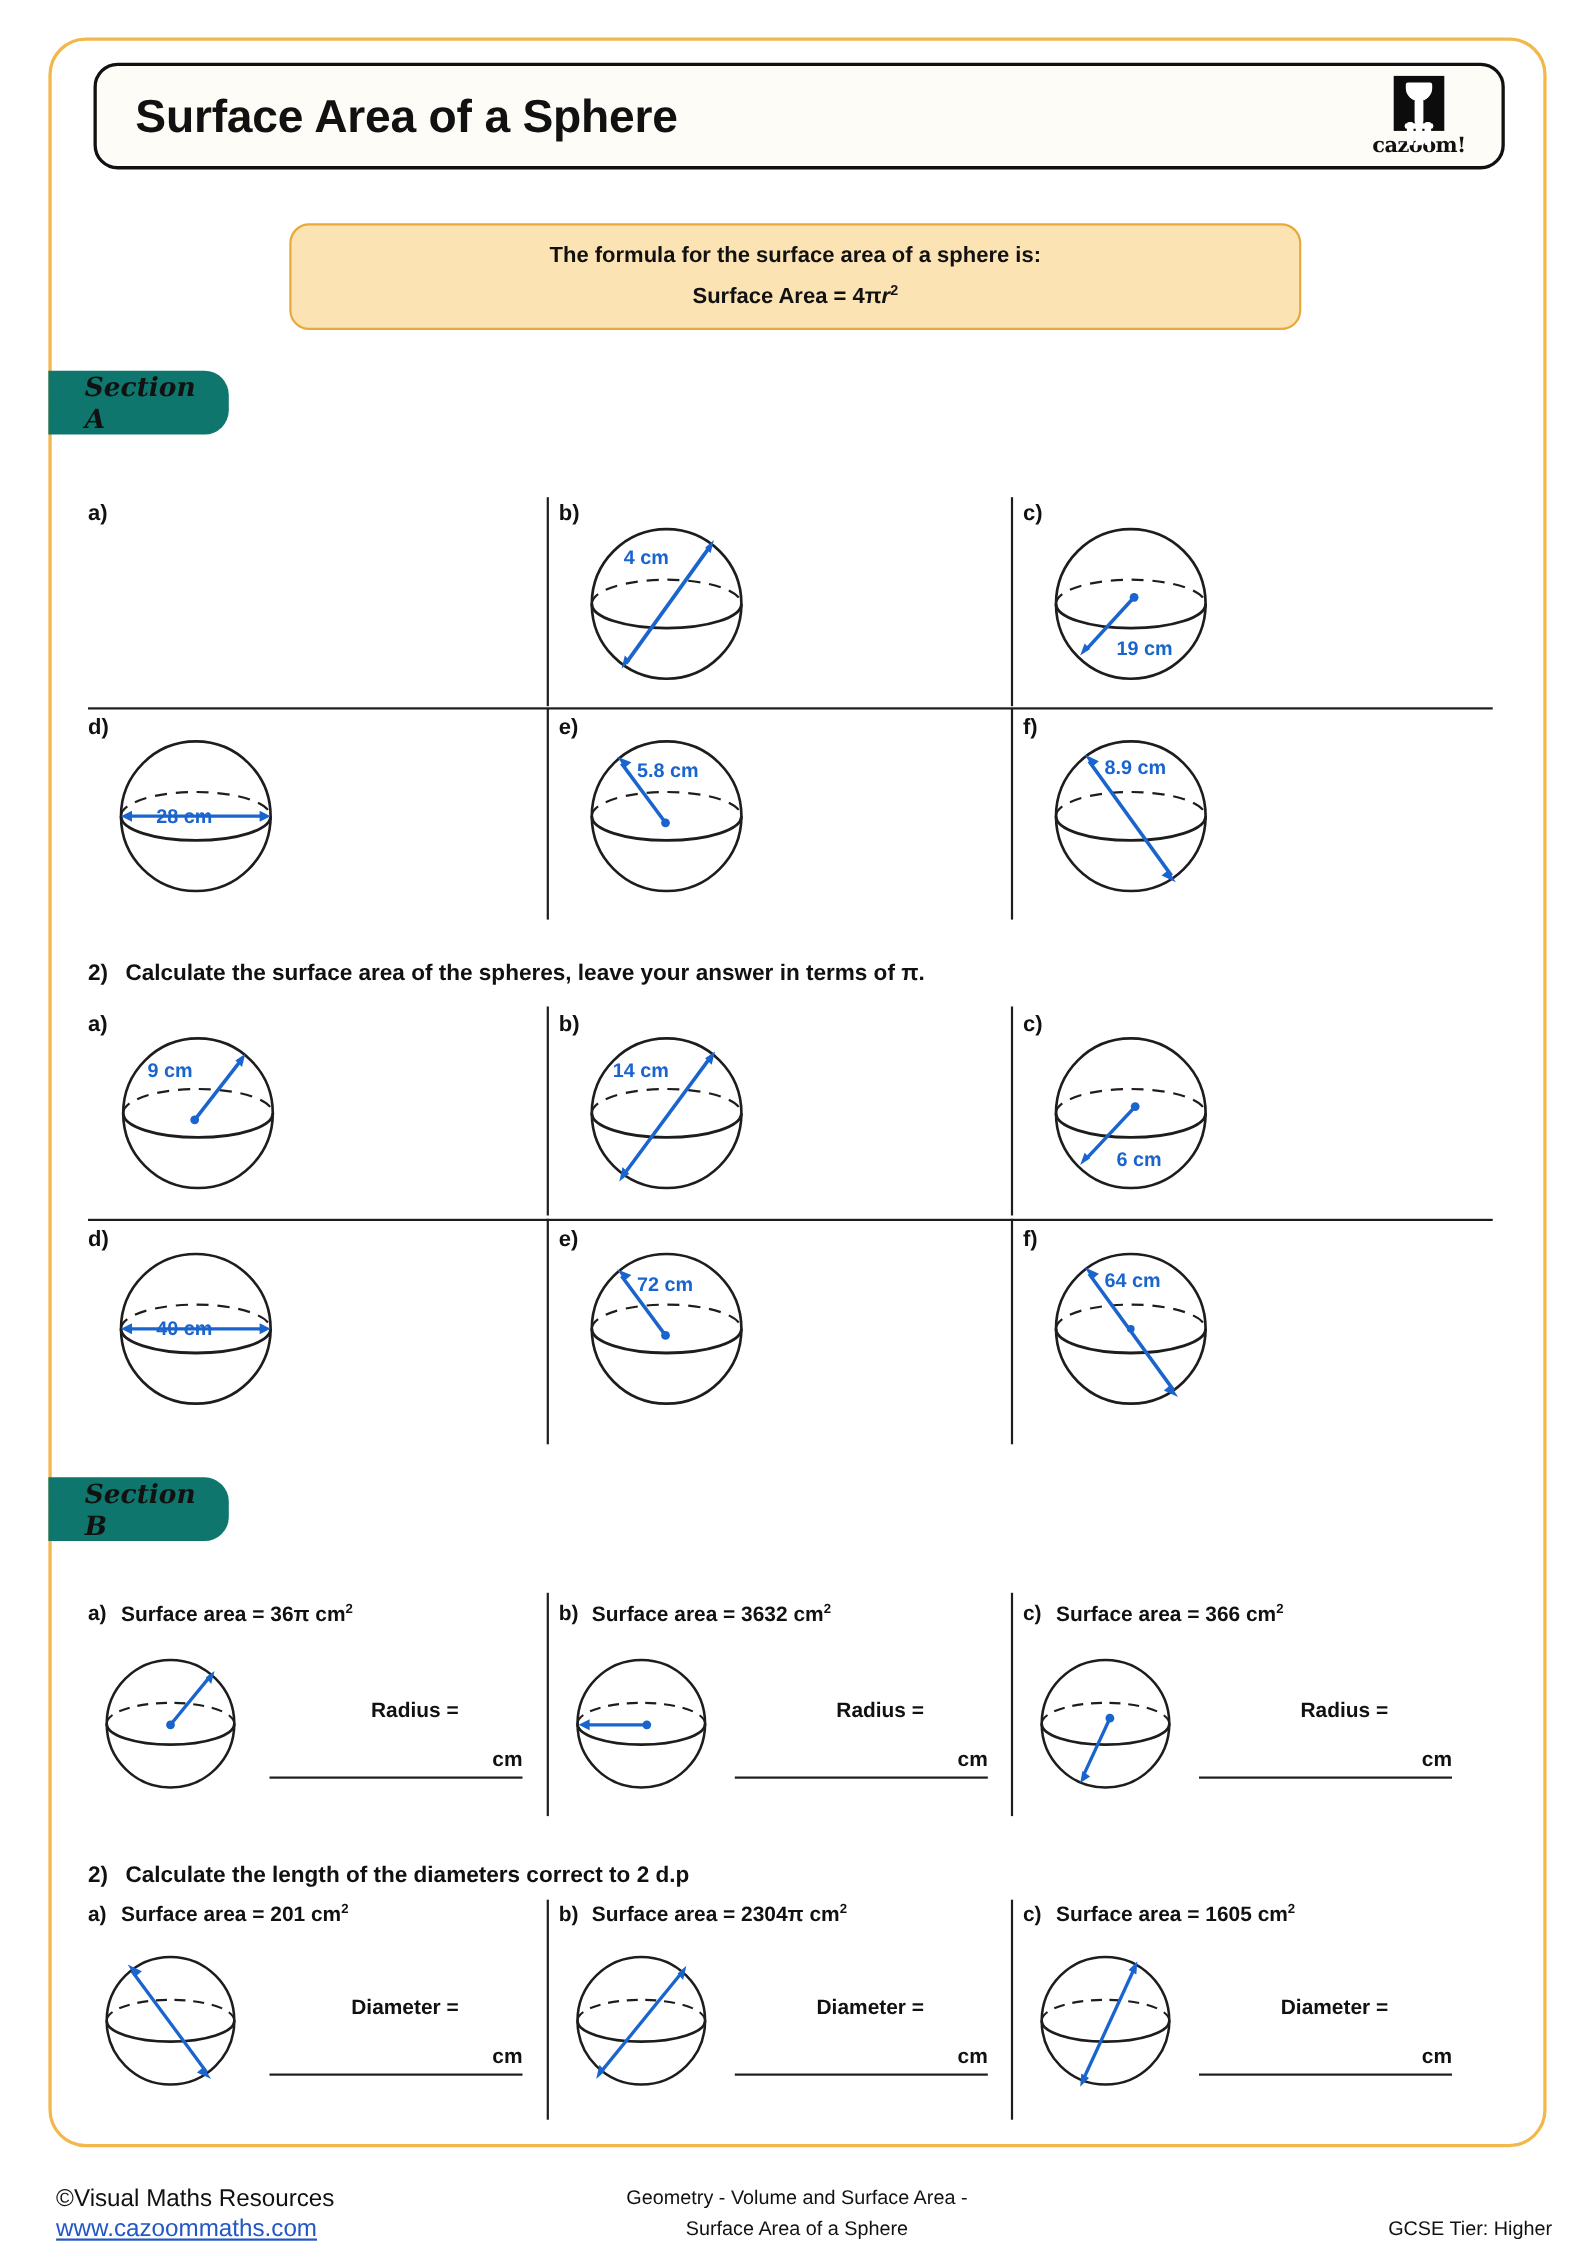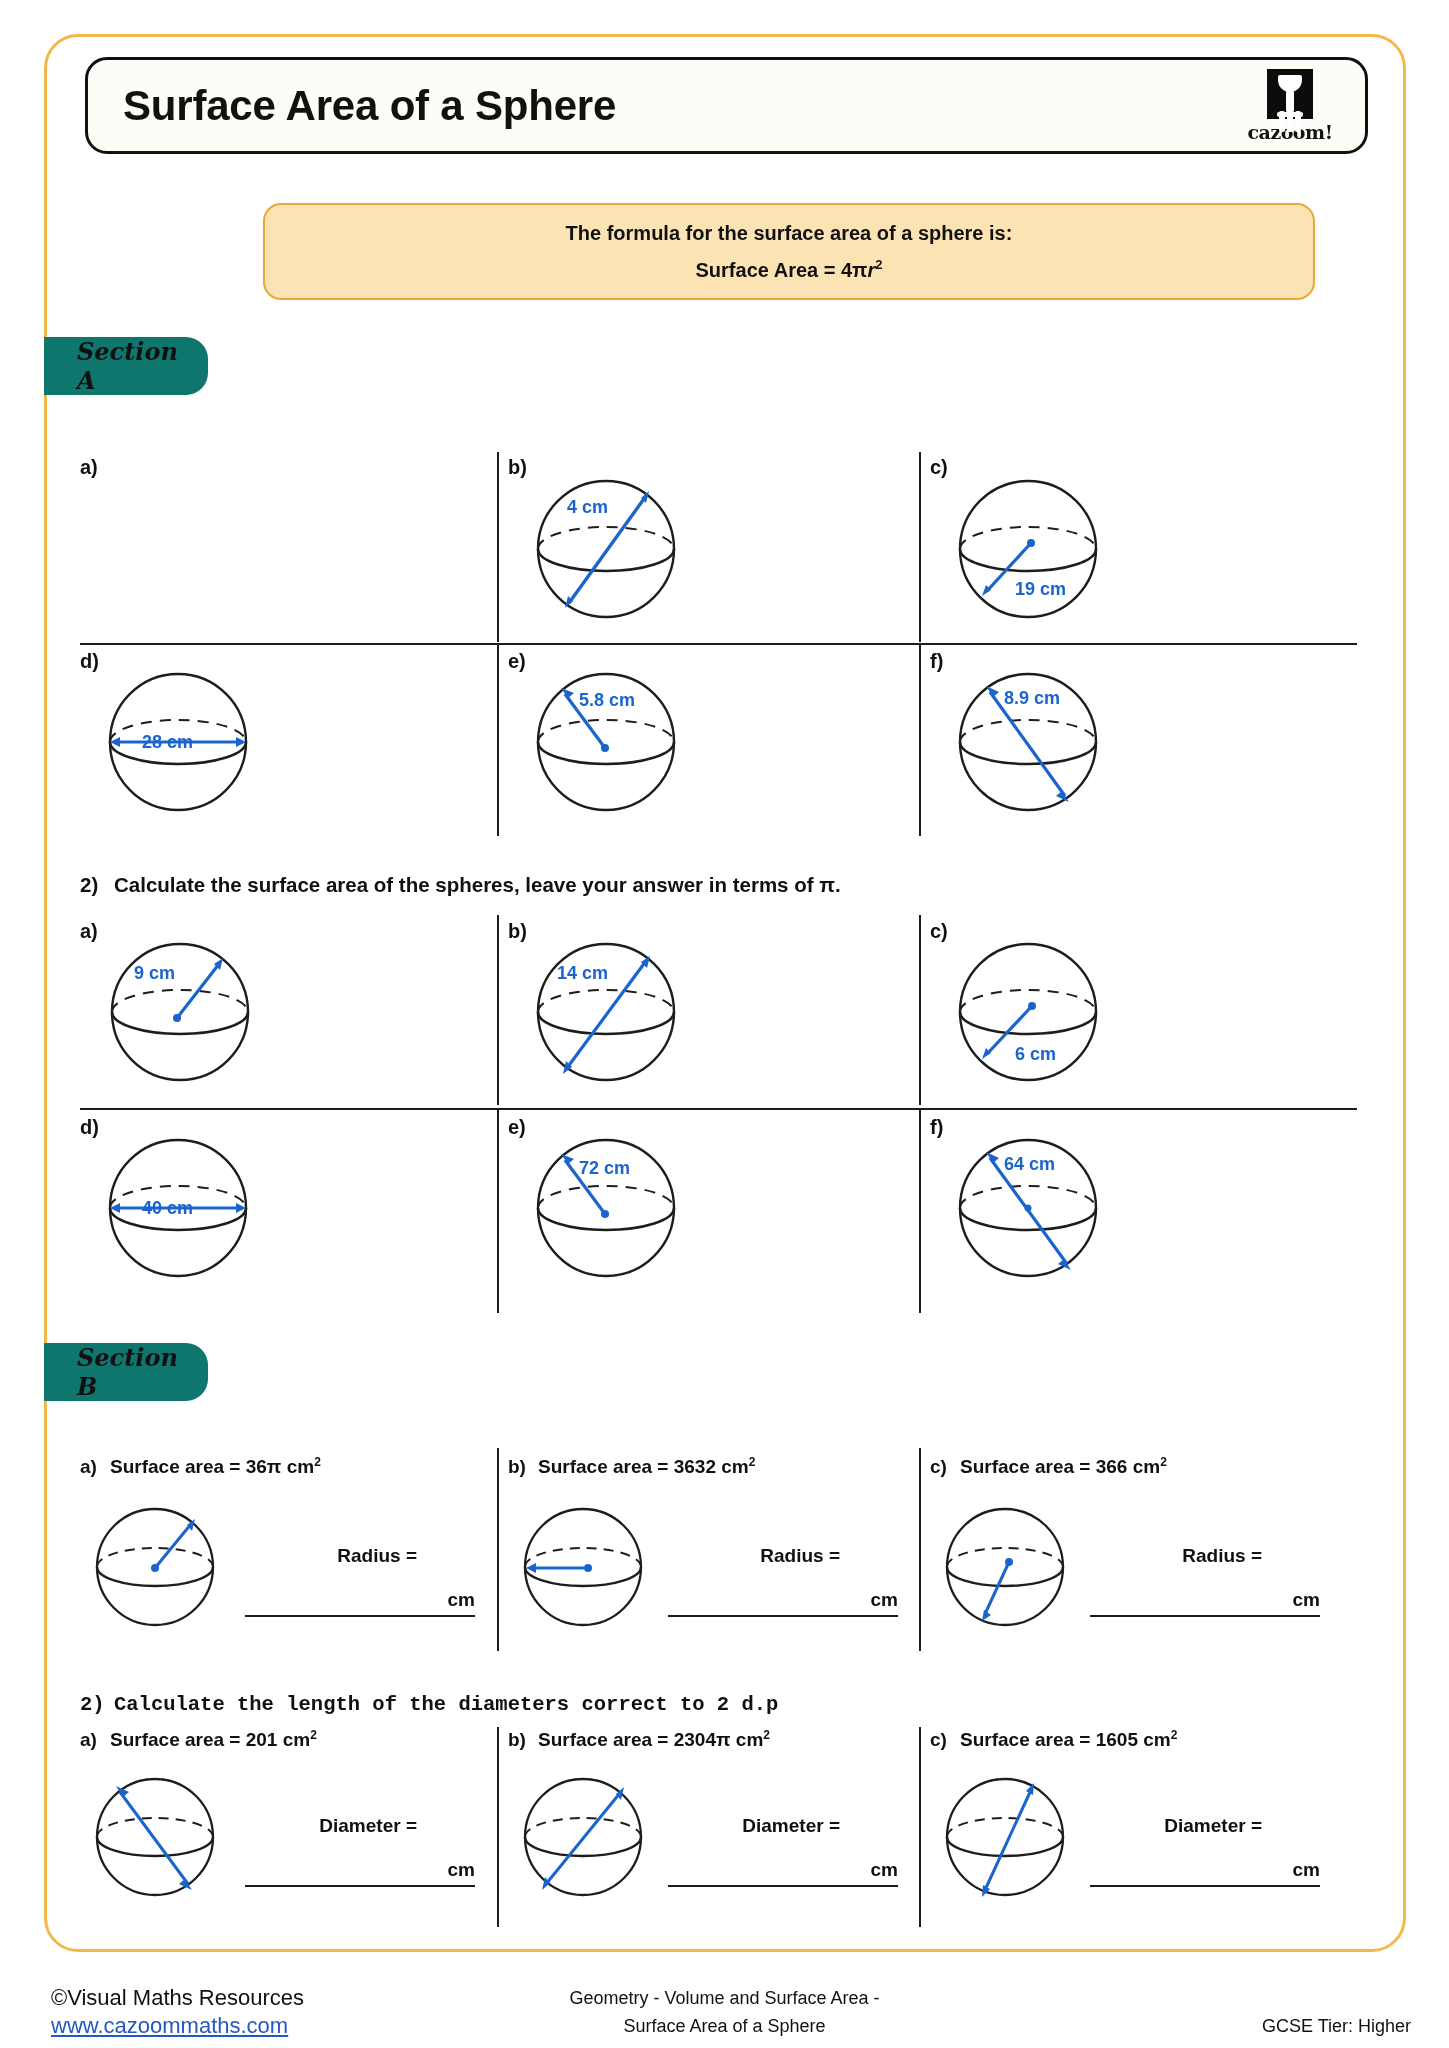--- a/index.html
+++ b/index.html
@@ -91,21 +91,21 @@
     font-size: 19px;
     letter-spacing: -0.5px;
     color: #111;
     margin-top: 2px;
   }
 
   
   .formula-box {
     position: absolute;
     left: 263px; top: 203px;
-    width: 1052px; height: 97px;
+    width: 920px; height: 97px;
     background: #FCE3B4;
     border: 2px solid #E8A93A;
     border-radius: 18px;
     display: flex;
     flex-direction: column;
     align-items: center;
     justify-content: center;
     gap: 12px;
   }
   .formula-line {
@@ -454,21 +454,21 @@
       <line x1="66" y1="70" x2="42" y2="122" stroke="#1A64CE" stroke-width="3"></line>
       <polygon points="39,129 48,123 41,118" fill="#1A64CE"></polygon>
     </svg>
   </div>
   <div class="answer-block" style="left:1090px; top:1545px;">
     <div class="answer-label">Radius =</div>
     <div class="answer-unit">cm</div>
     <div class="answer-rule"></div>
   </div>
 
-  <div class="qprompt" style="left:80px; top:1693px;font-family:Liberation Mono, monospace;">
+  <div class="qprompt" style="left:80px; top:1693px;">
     <span class="num">2)</span><span>Calculate the length of the diameters correct to 2 d.p</span>
   </div>
 
   <div class="vline" style="left:497px; top:1727px; height:200px;"></div>
   <div class="vline" style="left:919px; top:1727px; height:200px;"></div>
 
   <div class="sa-label" style="left:80px; top:1728px;">
     <span class="let">a)</span><span>Surface area = </span><span>201</span><span>&nbsp;</span><span>cm</span><sup>2</sup>
   </div>
   <div class="sphere" style="left:93px; top:1762px;">

